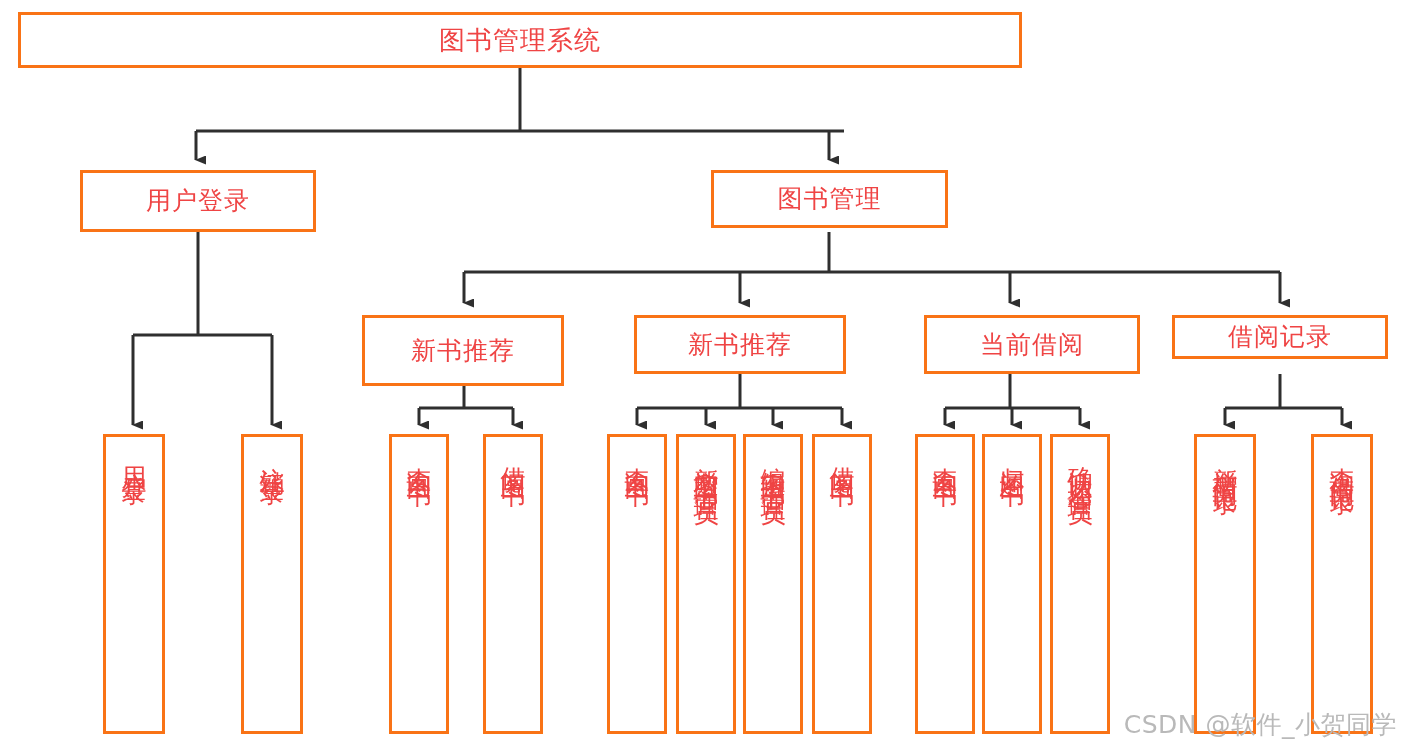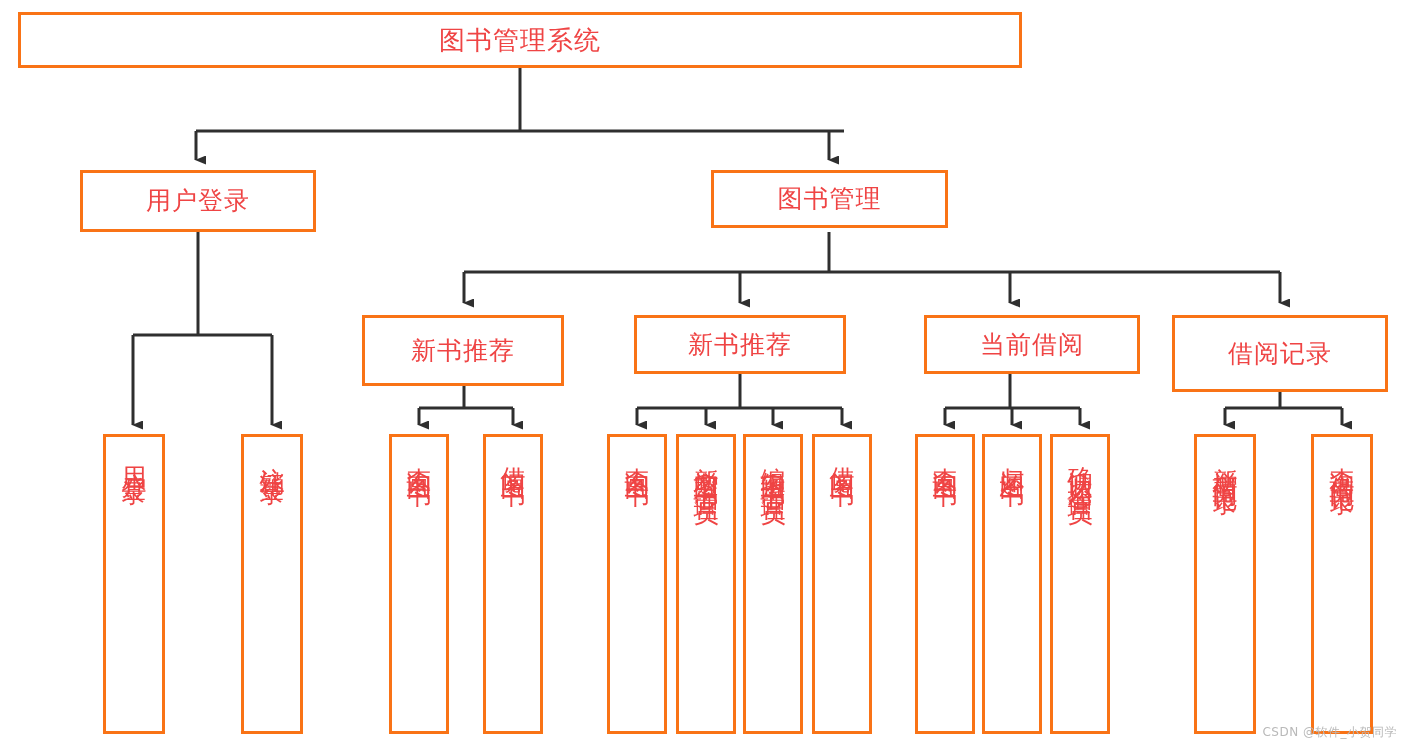--- a/index.html
+++ b/index.html
@@ -56,21 +56,21 @@
     display: block;
     max-height: 284px;
   }
   .node.root {
     font-size: 26px;
   }
   #watermark {
     position: absolute;
     right: 8px;
     bottom: 6px;
-    font-size: 12px;
+    font-size: 25px;
     color: #b9b9b9;
     letter-spacing: 0.5px;
     white-space: nowrap;
     user-select: none;
   }
 </style>
 </head>
 <body>
 
 <div id="diagram">
@@ -138,21 +138,21 @@
 
   <div class="node h" style="left:362px; top:315px; width:202px; height:71px;">
     <span>新书推荐</span>
   </div>
   <div class="node h" style="left:634px; top:315px; width:212px; height:59px;">
     <span>新书推荐</span>
   </div>
   <div class="node h" style="left:902px; top:315px; width:216px; height:59px;margin-left:22px;">
     <span>当前借阅</span>
   </div>
-  <div class="node h" style="left:1172px; top:315px; width:216px; height:77px;">
+  <div class="node h" style="left:1172px; top:315px; width:216px; height:44px;">
     <span>借阅记录</span>
   </div>
 
   <div class="node v" style="left:103px; top:434px; width:62px; height:300px;">
     <span class="vtext">用户登录</span>
   </div>
   <div class="node v" style="left:241px; top:434px; width:62px; height:300px;">
     <span class="vtext">注销登录</span>
   </div>
 

